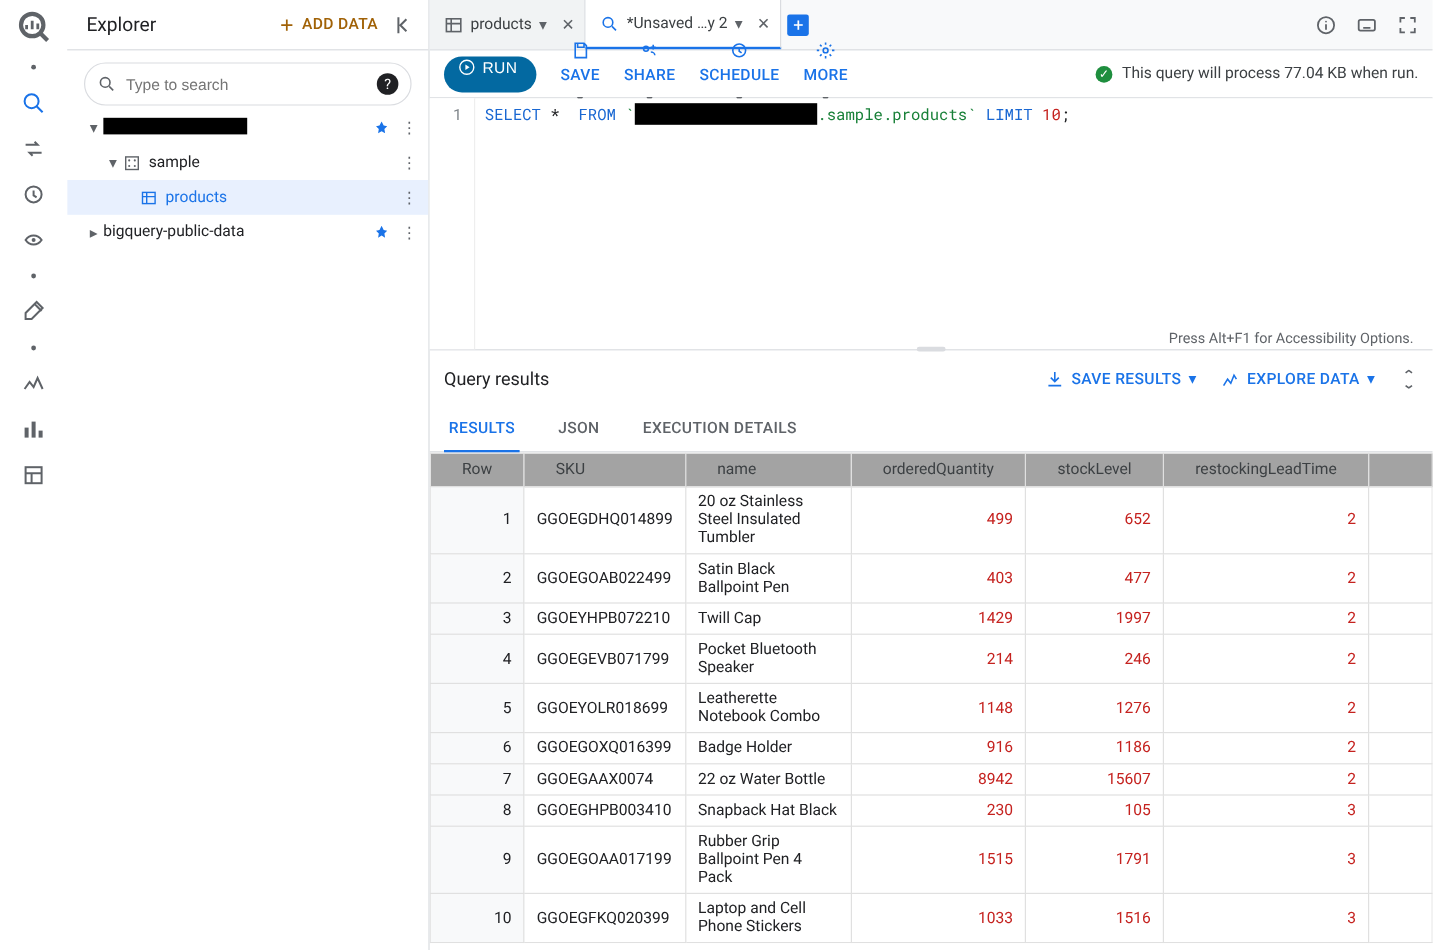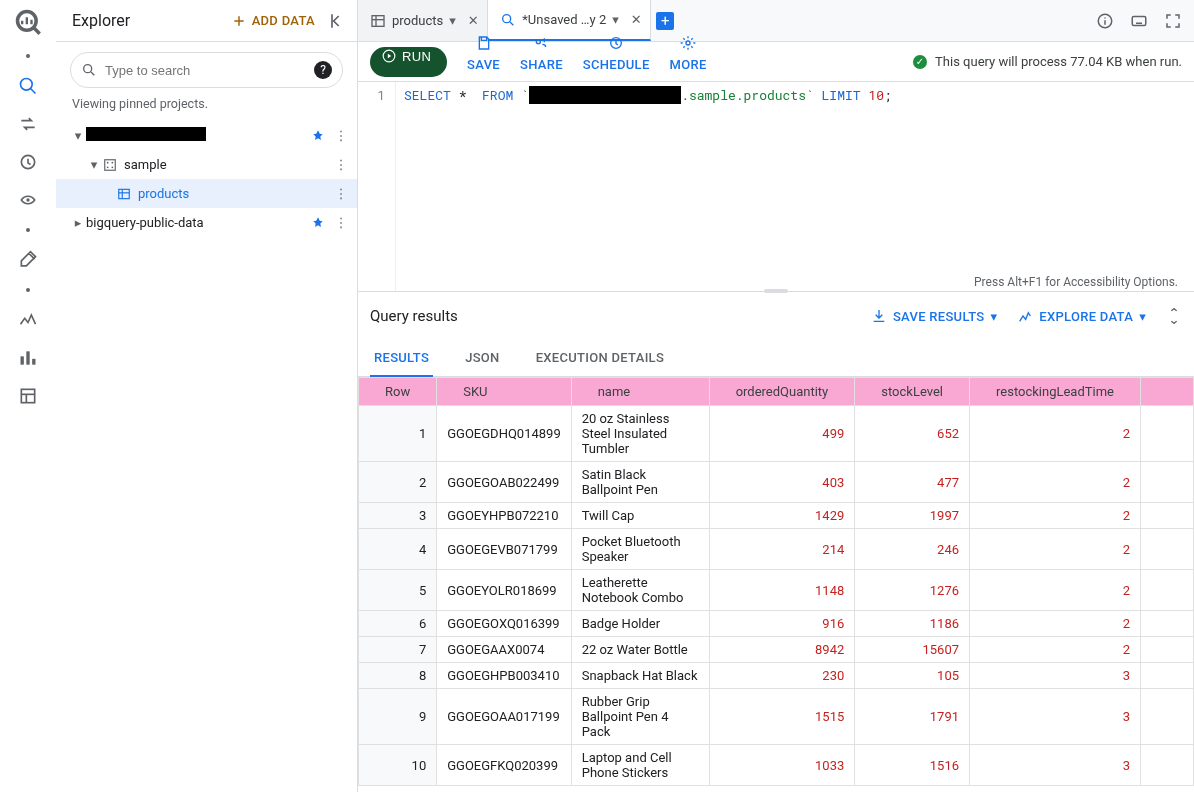--- a/index.html
+++ b/index.html
@@ -45,21 +45,21 @@
 .tab.active { background: #fff; border-bottom: 2px solid #1a73e8; }
 .tab .tclose { width: 16px; color: #5f6368; text-align: center; cursor: pointer; }
 .tab .tdd { width: 10px; color: #5f6368; }
 .tab .tic { width: 16px; height: 16px; }
 .tab-add { width: 28px; display: flex; align-items: center; justify-content: center; color: #fff; }
 .tab-add span { background: #1a73e8; width: 18px; height: 18px; border-radius: 2px; display: flex; align-items: center; justify-content: center; font-size: 15px; }
 .tabbar-right { margin-left: auto; display: flex; align-items: center; gap: 16px; padding-right: 12px; color: #5f6368; }
 .tabbar-right .ic20 { width: 18px; height: 18px; cursor: pointer; }
 
 .toolbar { height: 40px; display: flex; align-items: center; gap: 20px; padding: 0 12px; border-bottom: 1px solid #dadce0; }
-.run-btn { background: #14532d; color: #fff; border: none; border-radius: 16px; height: 30px; padding: 0 16px 11px 12px; font-size: 13px; font-weight: 500; display: flex; align-items: center; gap: 6px; cursor: pointer; letter-spacing: .3px; }
+.run-btn { background: #0369a1; color: #fff; border: none; border-radius: 16px; height: 30px; padding: 0 16px 11px 12px; font-size: 13px; font-weight: 500; display: flex; align-items: center; gap: 6px; cursor: pointer; letter-spacing: .3px; }
 .tb-item { color: #1a73e8; font-size: 13px; font-weight: 500; display: flex; align-items: center; gap: 6px; cursor: pointer; letter-spacing: .3px; flex-direction: column; }
 .tb-item .dd { color: #5f6368; font-size: 10px; }
 .toolbar .status { margin-left: auto; display: flex; align-items: center; gap: 8px; font-size: 13px; color: #3c4043; }
 .chk { width: 14px; height: 14px; background: #1e8e3e; border-radius: 50%; display: flex; align-items: center; justify-content: center; color:#fff; font-size:10px; }
 
 .editor { display: flex; height: 210px; border-bottom: 1px solid #dadce0; position: relative; background: #fff; }
 .gutter { width: 38px; text-align: right; padding: 4px 10px 0 0; color: #80868b; font-family: 'Roboto Mono', monospace; font-size: 13px; background: #fff; border-right: 1px solid #eee; }
 .code { flex: 1; padding: 4px 8px; font-family: 'Roboto Mono', monospace; font-size: 13px; white-space: pre; }
 .kw { color: #1967d2; }
 .str { color: #188038; }
@@ -72,21 +72,21 @@
 .results-title { font-size: 15px; flex: 1; }
 .rh-btn { color: #1a73e8; font-size: 13px; font-weight: 500; display: flex; align-items: flex-end; gap: 6px; margin-left: 20px; cursor: pointer; letter-spacing: .3px; }
 .rh-expand { margin-left: 20px; color: #5f6368; cursor: pointer; }
 
 .rtabs { display: flex; border-bottom: 1px solid #dadce0; padding-left: 12px; gap: 28px; }
 .rtab { padding: 10px 4px; font-size: 13px; font-weight: 500; color: #5f6368; cursor: pointer; letter-spacing: .3px; }
 .rtab.active { color: #1a73e8; border-bottom: 2px solid #1a73e8; margin-bottom: -1px; }
 
 .table-wrap { overflow: auto; }
 table.results { border-collapse: collapse; width: 100%; font-size: 13px; }
-table.results th { background: #f9a8d4; font-weight: 400; text-align: left; padding: 6px 26px; border: 1px solid #e0e0e0; color: #3c4043; }
+table.results th { background: #a3a3a3; font-weight: 400; text-align: left; padding: 6px 26px; border: 1px solid #e0e0e0; color: #3c4043; }
 table.results td { padding: 5px 10px; border: 1px solid #e0e0e0; }
 table.results th.num, table.results td.num { text-align: right; }
 table.results td.rownum { text-align: right; background: #f8f9fa; }
 
 svg { display: block; }
 </style>
 </head>
 <body>
 
 <div class="app">
@@ -171,21 +171,20 @@
       <div class="search-box">
         <svg width="16" height="16" viewBox="0 0 24 24">
             <circle cx="10" cy="10" r="6" fill="none" stroke="#5f6368" stroke-width="2"></circle>
             <line x1="15" y1="15" x2="20" y2="20" stroke="#5f6368" stroke-width="2"></line>
           </svg>
         <input placeholder="Type to search" style="">
         <span class="helpq">?</span>
       </div>
     </div>
 
-    <div class="viewing">Viewing pinned projects.</div>
 
     <div class="tree">
       <div class="tree-row indent1">
         <span class="arrow">▾</span>
         <span class="lbl"><span class="redact"></span></span>
         <span class="pin">
             <svg width="14" height="14" viewBox="0 0 24 24">
               <path d="M12 2l3 6 5 1-4 4 1 6-5-3-5 3 1-6-4-4 5-1z" fill="#1a73e8"></path>
             </svg>
           </span>

